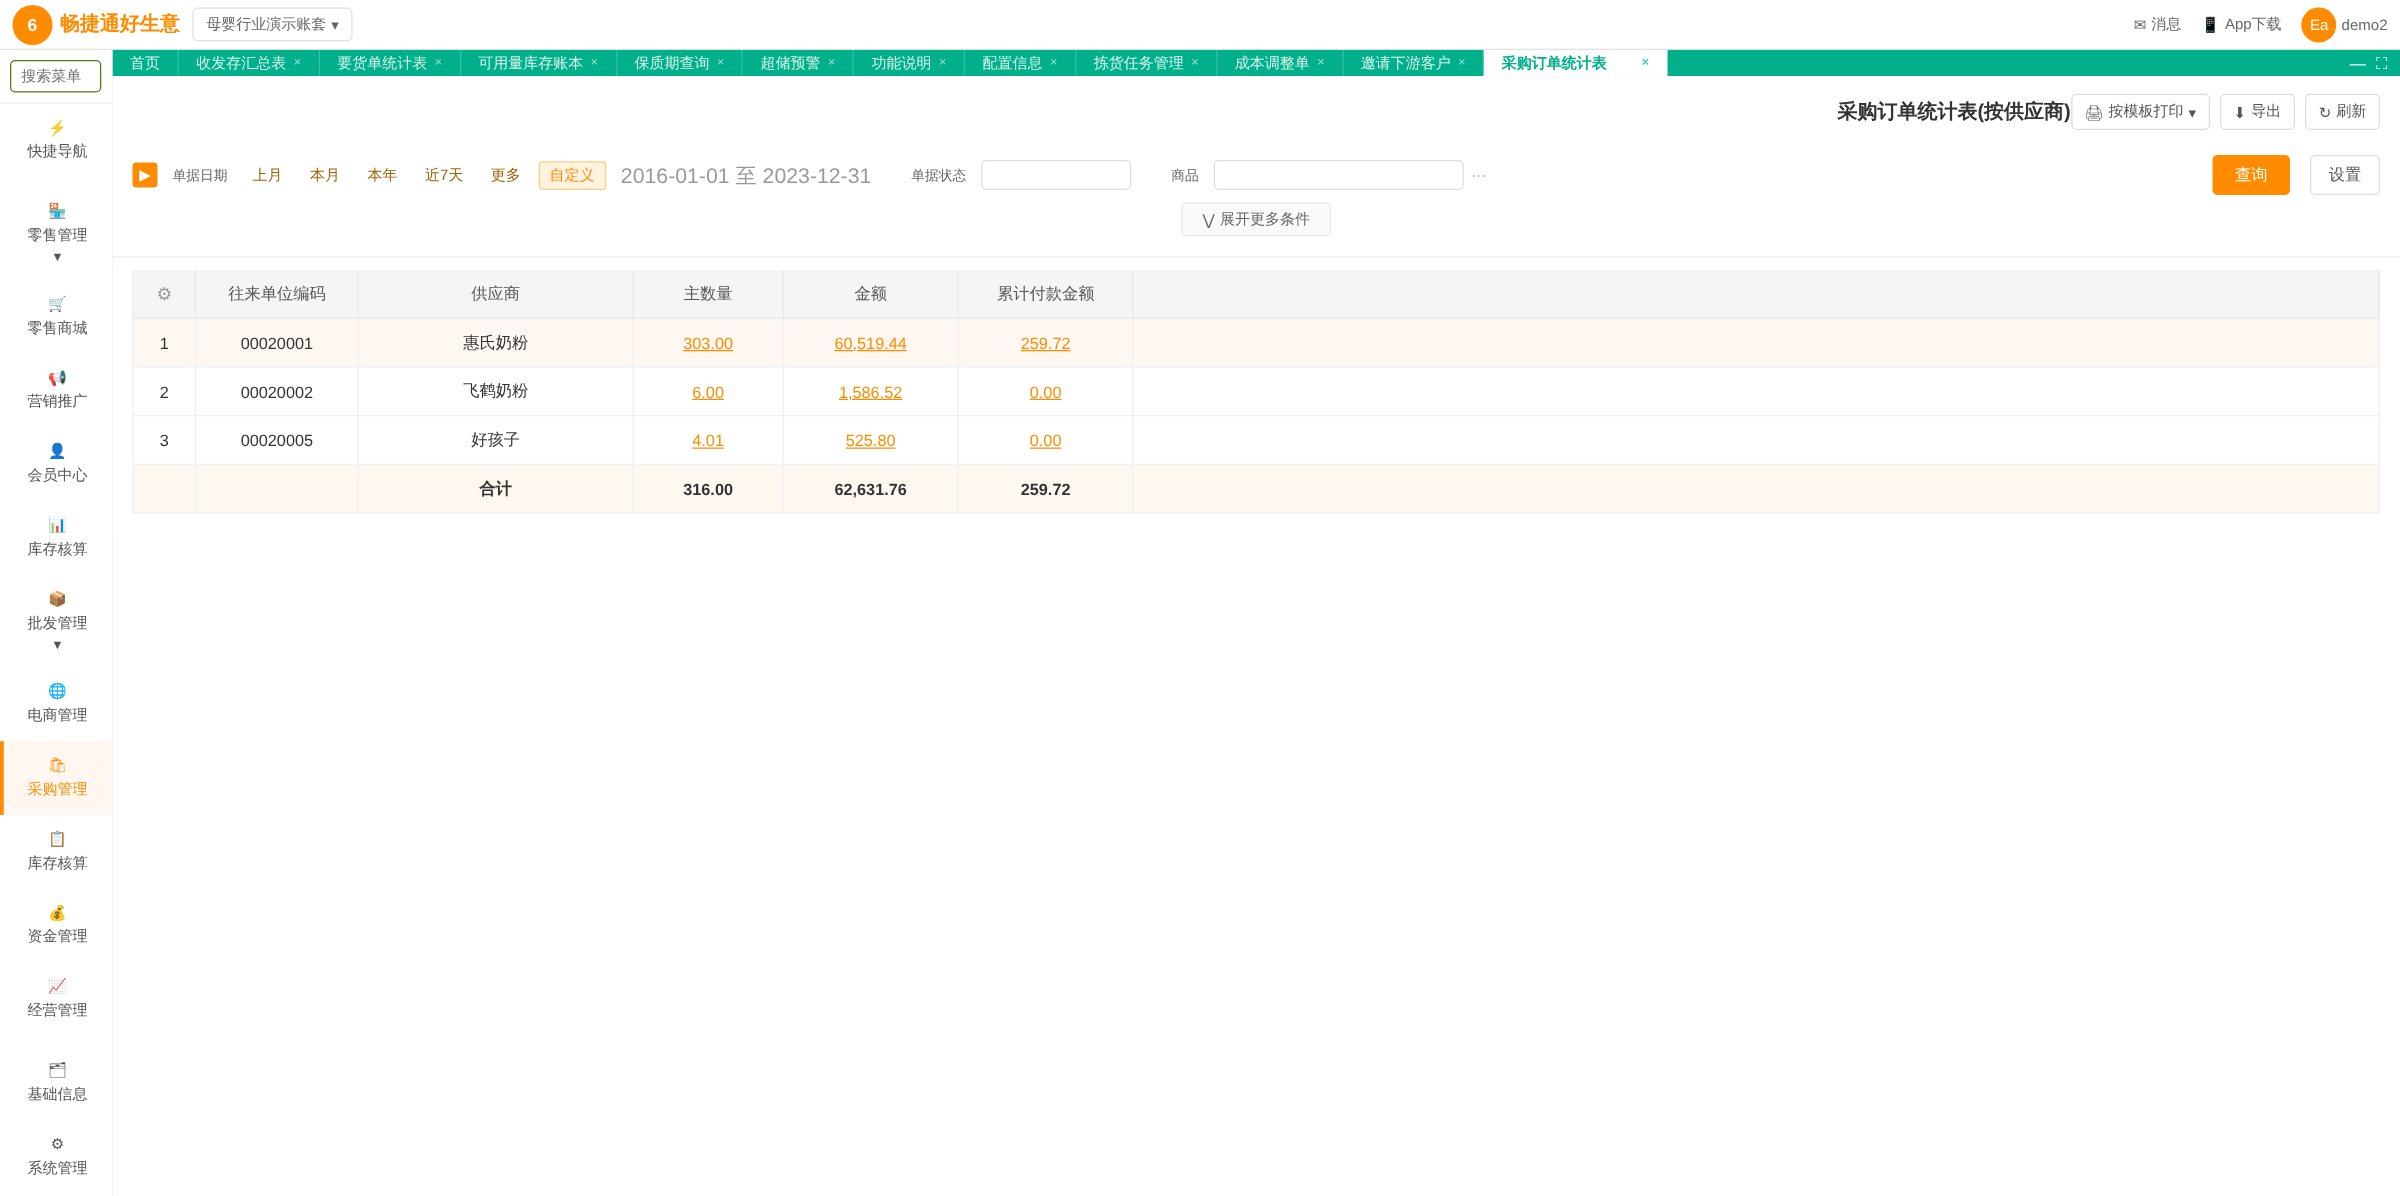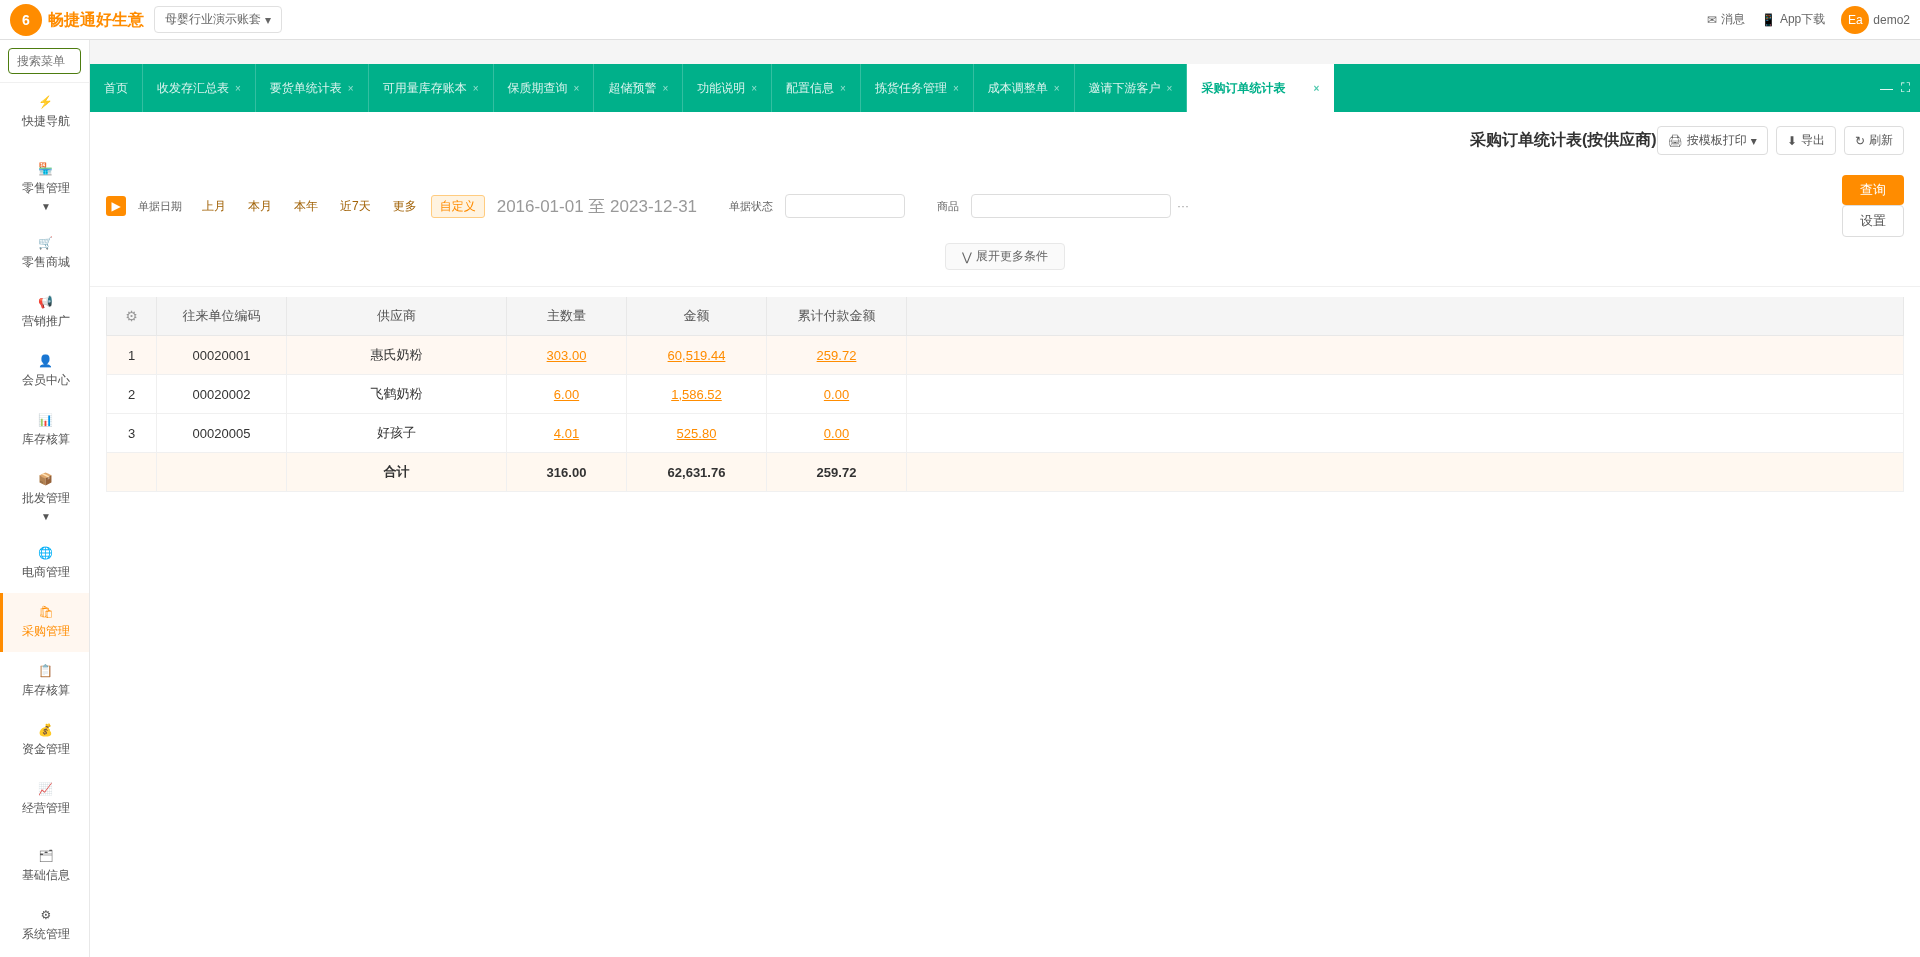--- a/index.html
+++ b/index.html
@@ -22,21 +22,21 @@
     
     .sidebar { width: 90px; background: #fff; border-right: 1px solid #e8e8e8; display: flex; flex-direction: column; overflow-y: auto; flex-shrink: 0; }
     .sidebar-item { padding: 12px 6px; text-align: center; cursor: pointer; font-size: 12px; color: #555; display: flex; flex-direction: column; align-items: center; gap: 4px; border-left: 3px solid transparent; }
     .sidebar-item.active { background: #fff7f0; color: #ff8c00; border-left: 3px solid #ff8c00; }
     .sidebar-divider { height: 1px; background: #f0f0f0; margin: 4px 0; }
 
     
     .content-area { flex: 1; display: flex; flex-direction: column; overflow: hidden; }
 
     
-    .nav-tabs { background: #00b08a; display: flex; align-items: center; height: 48px; overflow-x: auto; flex-shrink: 0; margin-top: 24px; }
+    .nav-tabs { background: #00b08a; display: flex; align-items: center; height: 21px; overflow-x: auto; flex-shrink: 0; }
     .nav-tabs::-webkit-scrollbar { display: none; }
     .nav-tab { display: flex; align-items: center; gap: 6px; padding: 0 14px; height: 100%; color: rgba(255,255,255,0.85); font-size: 12px; cursor: pointer; white-space: nowrap; border-right: 1px solid rgba(255,255,255,0.2); }
     .nav-tab.active { background: #fff; color: #00b08a; font-weight: bold; gap: 28px; }
     .nav-tab .close-btn { font-size: 10px; opacity: 0.7; }
     .nav-tab.active .close-btn { color: #00b08a; }
     .nav-tabs-actions { margin-left: auto; display: flex; align-items: center; gap: 8px; padding: 0 10px; color: #fff; }
 
     
     .page-content { flex: 1; overflow: auto; background: #f5f5f5; padding: 0; }
     .page-inner { background: #fff; min-height: 100%; padding: 0; }
@@ -300,21 +300,21 @@
                   </select>
                 </div>
               </div>
 
               <span class="filter-label" style="margin-left:20px;">商品</span>
               <div class="filter-goods">
                 <input class="filter-goods-input" type="text" style="">
                 <span style="color:#999;cursor:pointer;font-size:12px;">···</span>
               </div>
 
-              <div style="margin-left:auto;display:flex;gap:0;flex-direction:column;">
+              <div style="margin-left:auto;display:flex;gap:16px;">
                 <button class="btn-query">查询</button>
                 <button class="btn-settings">设置</button>
               </div>
             </div>
 
             <div class="expand-row">
               <div class="expand-btn">
                 <span>⋁</span>
                 <span>展开更多条件</span>
               </div>

